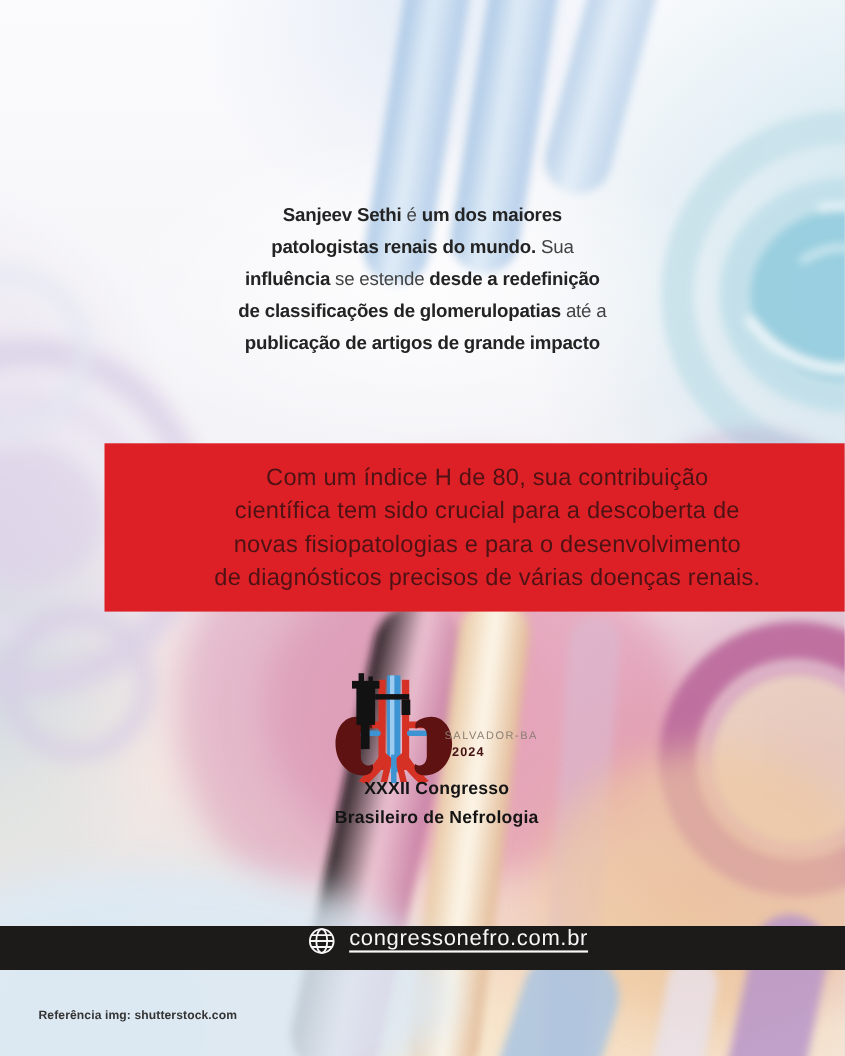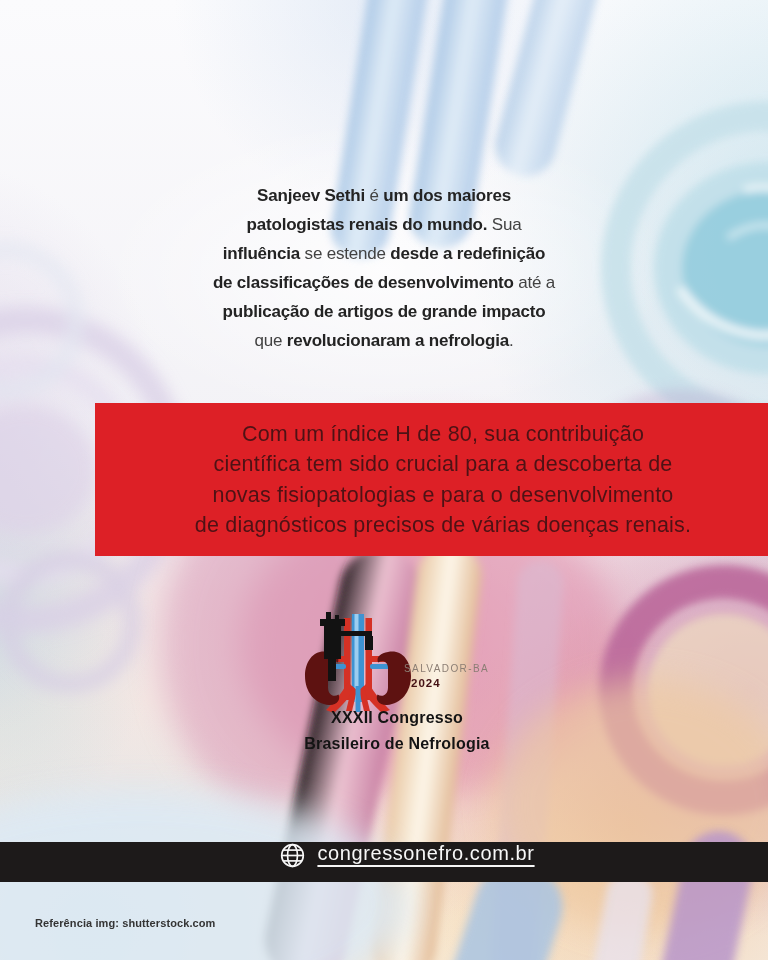--- a/index.html
+++ b/index.html
@@ -136,23 +136,22 @@
       <rect x="676" y="828" width="70" height="190" rx="35" fill="#b795c9" transform="rotate(12 700 900)"></rect>
       <rect x="600" y="870" width="46" height="140" rx="23" fill="#e8e2ee" opacity=".9" transform="rotate(10 620 930)"></rect>
     </g>
     <ellipse cx="140" cy="905" rx="270" ry="115" fill="#dce9f4" opacity=".85" filter="url(#b16)"></ellipse>
   </svg>
 
   <div class="intro">
       <div><b>Sanjeev Sethi</b><span> é </span><b>um dos maiores</b></div>
       <div><b>patologistas renais do mundo.</b><span> Sua</span></div>
       <div><b>influência</b><span> se estende </span><b>desde a redefinição</b></div>
-      <div><b>de classificações de desenvolvimento</b><span> até a</span></div>
+      <div><b>de classificações de glomerulopatias</b><span> até a</span></div>
       <div><b>publicação de artigos de grande impacto</b></div>
-      <div><span>que </span><b>revolucionaram a nefrologia</b><span>.</span></div>
     </div>
 
   <div class="red-box" style="background: rgb(221, 32, 38); color: rgb(78, 18, 21);">
       <div>Com um índice H de 80, sua contribuição</div>
       <div>científica tem sido crucial para a descoberta de</div>
       <div>novas fisiopatologias e para o desenvolvimento</div>
       <div>de diagnósticos precisos de várias doenças renais.</div>
     </div>
 
   <svg class="logo-svg" width="260" height="104" viewBox="0 0 260 104">

